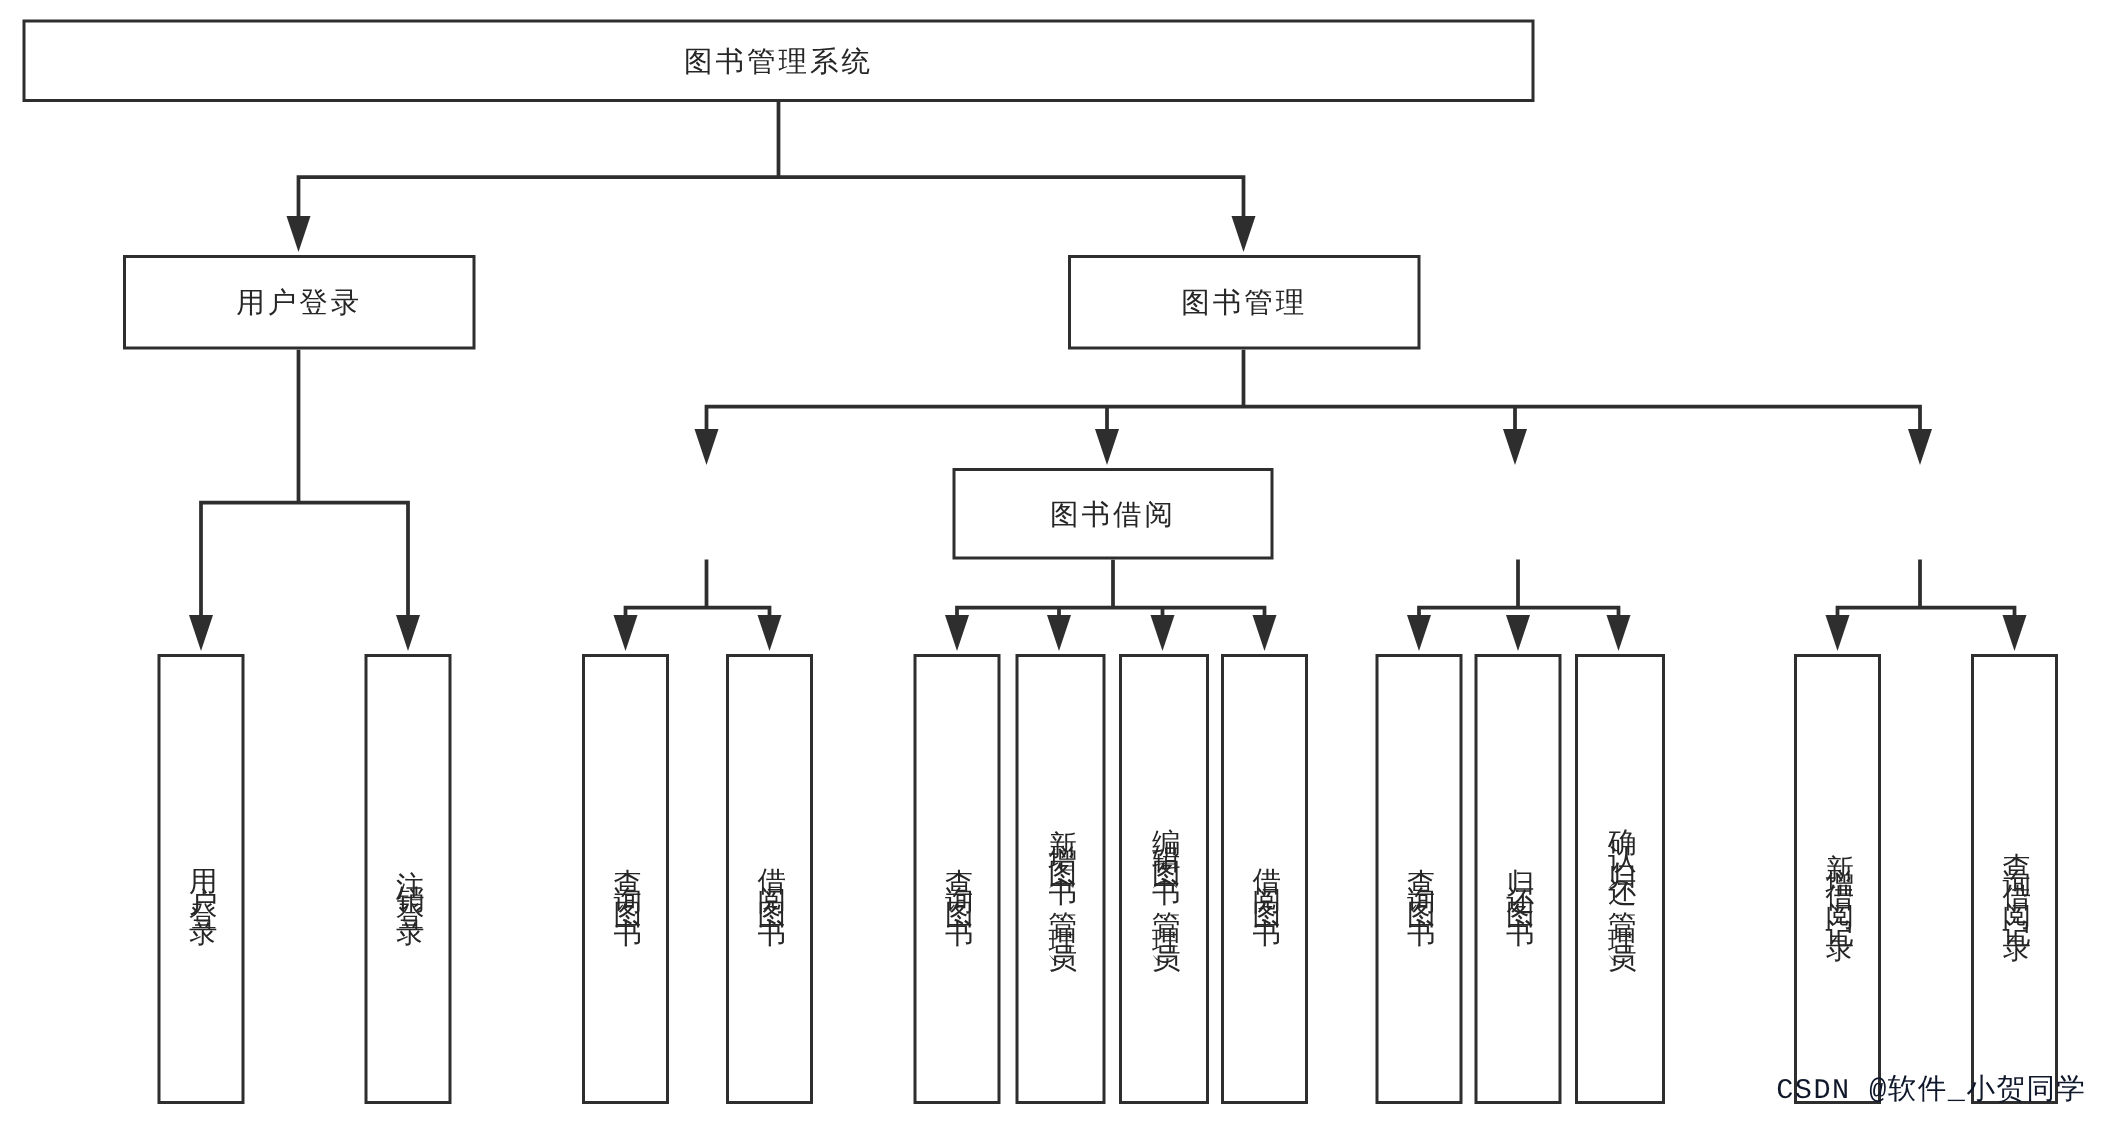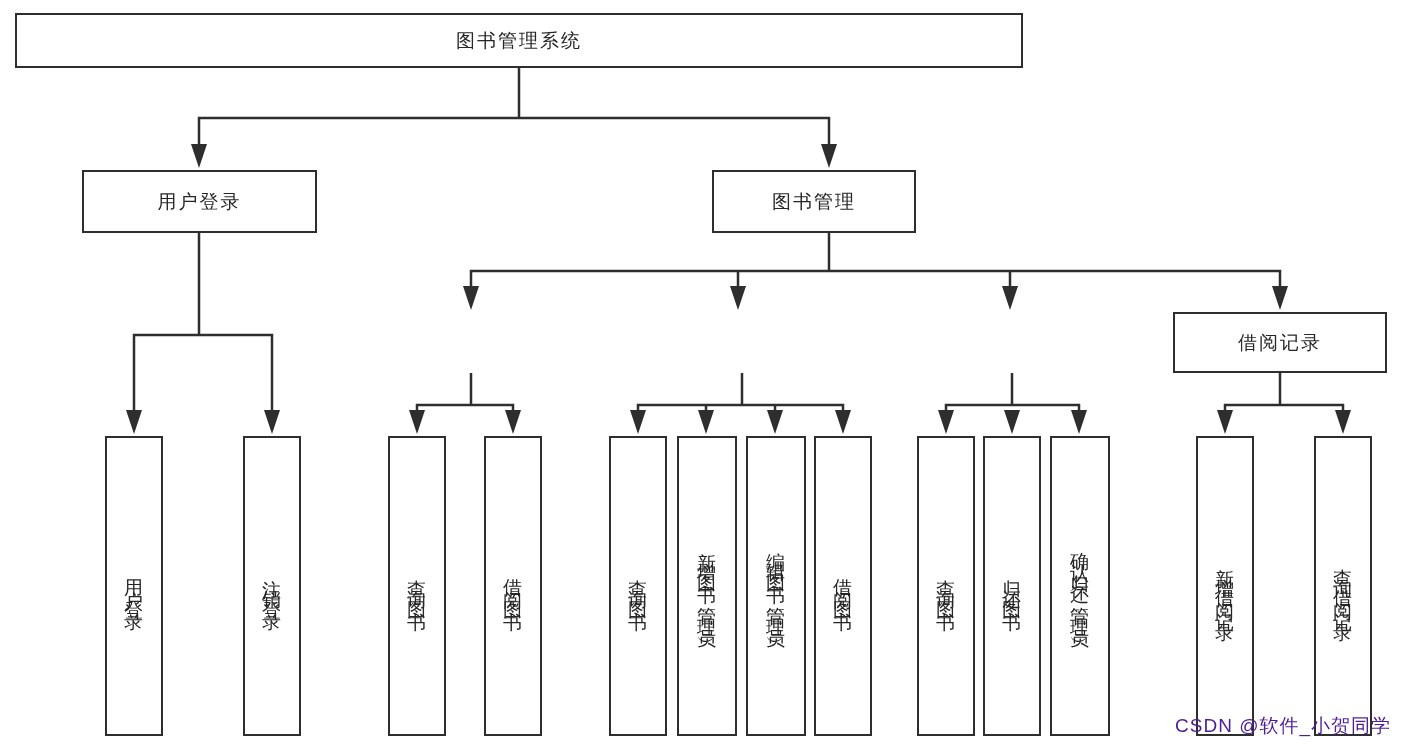--- a/index.html
+++ b/index.html
@@ -1,20 +1,20 @@
 <!DOCTYPE html>
 <html><head>
 <meta charset="utf-8">
 <style>
   html,body{margin:0;padding:0;background:#ffffff;}
   .stage{
     position:relative;
     width:1405px;height:747px;
     background:#ffffff;
-    font-family:Liberation Sans, sans-serif;
+    font-family:Liberation Mono, monospace;
     overflow:hidden;
   }
   .stage svg{position:absolute;left:0;top:0;}
   .box{
     position:absolute;
     box-sizing:border-box;
     border:2.5px solid #2e2e2e;
     background:#ffffff;
     display:flex;
     align-items:center;
@@ -33,21 +33,21 @@
     font-size:19px;
     letter-spacing:11px;
     line-height:1;
   }
   .watermark{
     position:absolute;
     right:14px;
     top:713px;
     font-size:19px;
     letter-spacing:1px;
-    color:#4c1d95;
+    color:#0f172a;
     z-index:3;
     white-space:nowrap;
   }
 </style>
 </head>
 <body>
 
 <div class="stage">
 
   <svg width="1405" height="747" viewBox="0 0 1405 747">
@@ -89,23 +89,23 @@
       <polygon points="1004,410 1020,410 1012,434"></polygon>
       <polygon points="1071,410 1087,410 1079,434"></polygon>
       <polygon points="1217,410 1233,410 1225,434"></polygon>
       <polygon points="1335,410 1351,410 1343,434"></polygon>
     </g>
   </svg>
 
   <div class="box h-box" style="left:15px;top:13px;width:1008px;height:55px">图书管理系统</div>
 
   <div class="box h-box" style="left:82px;top:170px;width:235px;height:63px">用户登录</div>
-  <div class="box h-box" style="left:712px;top:170px;width:204px;height:63px">图书管理</div>
+  <div class="box h-box" style="left:712px;top:170px;width:235px;height:63px">图书管理</div>
 
-  <div class="box h-box" style="left:1173px;top:312px;width:214px;height:61px">借阅记录</div>
+  <div class="box h-box" style="left:635px;top:312px;width:214px;height:61px">图书借阅</div>
 
   <div class="box v-box" style="left:105px;top:436px;width:58px;height:300px">用户登录</div>
   <div class="box v-box" style="left:243px;top:436px;width:58px;height:300px">注销登录</div>
 
   <div class="box v-box" style="left:388px;top:436px;width:58px;height:300px">查询图书</div>
   <div class="box v-box" style="left:484px;top:436px;width:58px;height:300px">借阅图书</div>
 
   <div class="box v-box" style="left:609px;top:436px;width:58px;height:300px">查询图书</div>
   <div class="box v-box" style="left:677px;top:436px;width:60px;height:300px">新增图书（管理员）</div>
   <div class="box v-box" style="left:746px;top:436px;width:60px;height:300px">编辑图书（管理员）</div>

